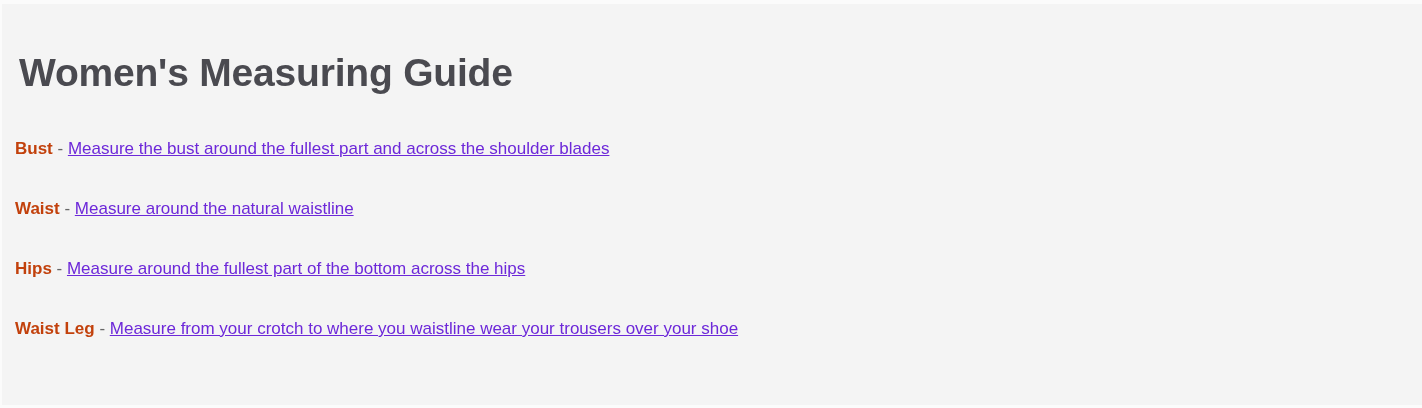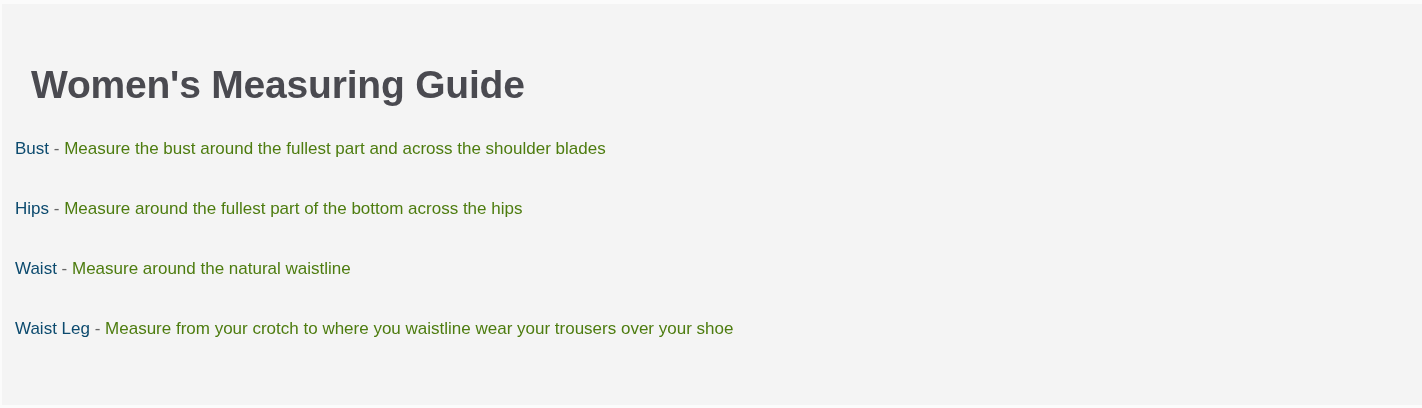--- a/index.html
+++ b/index.html
@@ -30,21 +30,21 @@
     position: absolute;
     left: 13px;
     top: 0;
     right: 0;
   }
 
   .guide-title {
     position: absolute;
     left: 0;
     top: 42px;
-    margin: 16px;
+    margin: 4px;
     font-size: 39px;
     font-weight: bold;
     line-height: 46px;
     letter-spacing: -0.2px;
     color: #4a4a50;
     white-space: nowrap;
   }
 
   .measure-list {
     position: absolute;
@@ -57,52 +57,53 @@
 
   .measure-item {
     height: 60px;
     line-height: 34px;
     font-size: 17px;
     color: #666666;
     white-space: nowrap;
   }
 
   .measure-label {
-    font-weight: normal;
-    color: #0c4a6e;
+    font-weight: bold;
+    color: #c2410c;
   }
 
   .measure-sep {
     color: #666666;
   }
 
   .measure-desc {
-    color: #4d7c0f;
+    color: #6d28d9;
+    text-decoration: underline;
   }
 </style>
 </head>
 <body>
 
 <div id="page">
   <div id="content">
 
     <h1 class="guide-title">Women's Measuring Guide</h1>
 
     <ul class="measure-list">
 
       <li class="measure-item">
         <span class="measure-label">Bust</span><span class="measure-sep"> - </span><span class="measure-desc">Measure the bust around the fullest part and across the shoulder blades</span>
       </li>
 
       <li class="measure-item">
-        <span class="measure-label">Hips</span><span class="measure-sep"> - </span><span class="measure-desc">Measure around the fullest part of the bottom across the hips</span>
+        <span class="measure-label">Waist</span><span class="measure-sep"> - </span><span class="measure-desc">Measure around the natural waistline</span>
       </li>
 
       <li class="measure-item">
-        <span class="measure-label">Waist</span><span class="measure-sep"> - </span><span class="measure-desc">Measure around the natural waistline</span>
+        <span class="measure-label">Hips</span><span class="measure-sep"> - </span><span class="measure-desc">Measure around the fullest part of the bottom across the hips</span>
       </li>
 
       <li class="measure-item">
         <span class="measure-label">Waist Leg</span><span class="measure-sep"> - </span><span class="measure-desc">Measure from your crotch to where you waistline wear your trousers over your shoe</span>
       </li>
 
     </ul>
   </div>
 </div>
 

